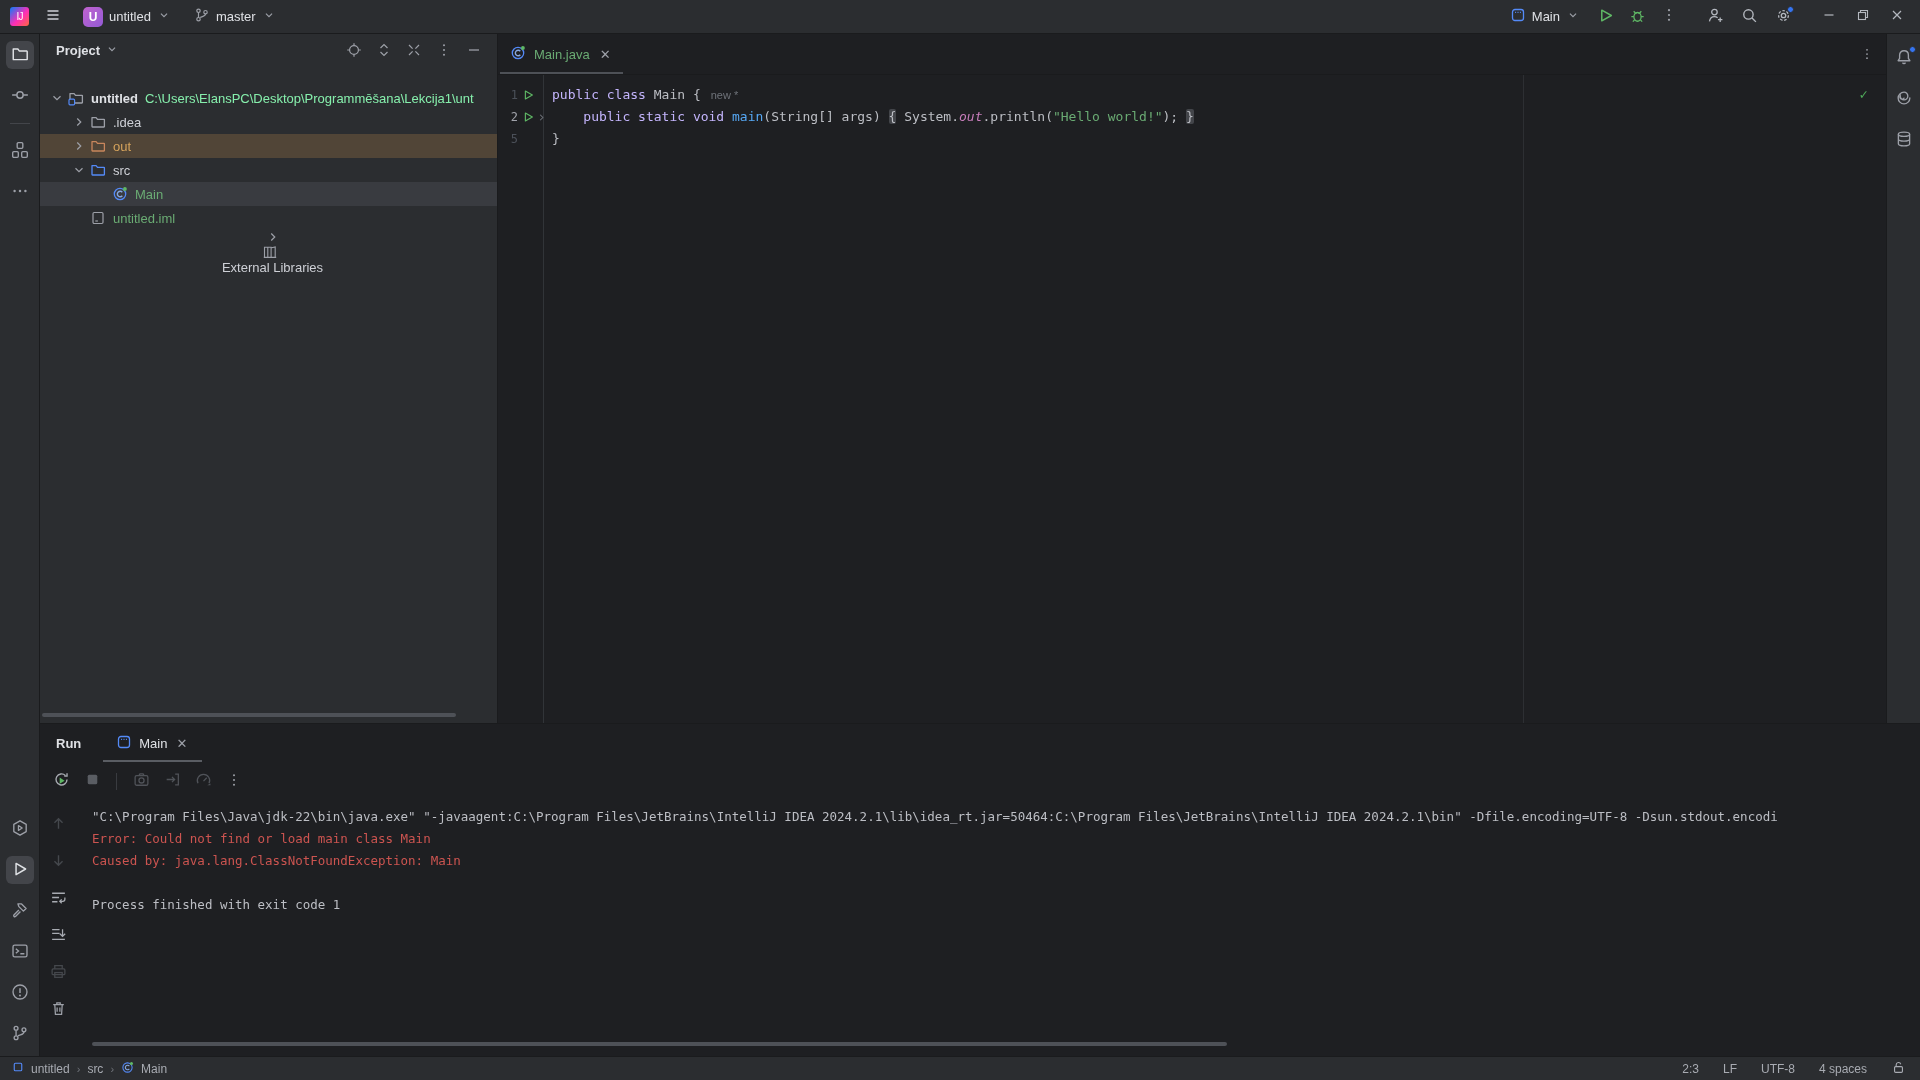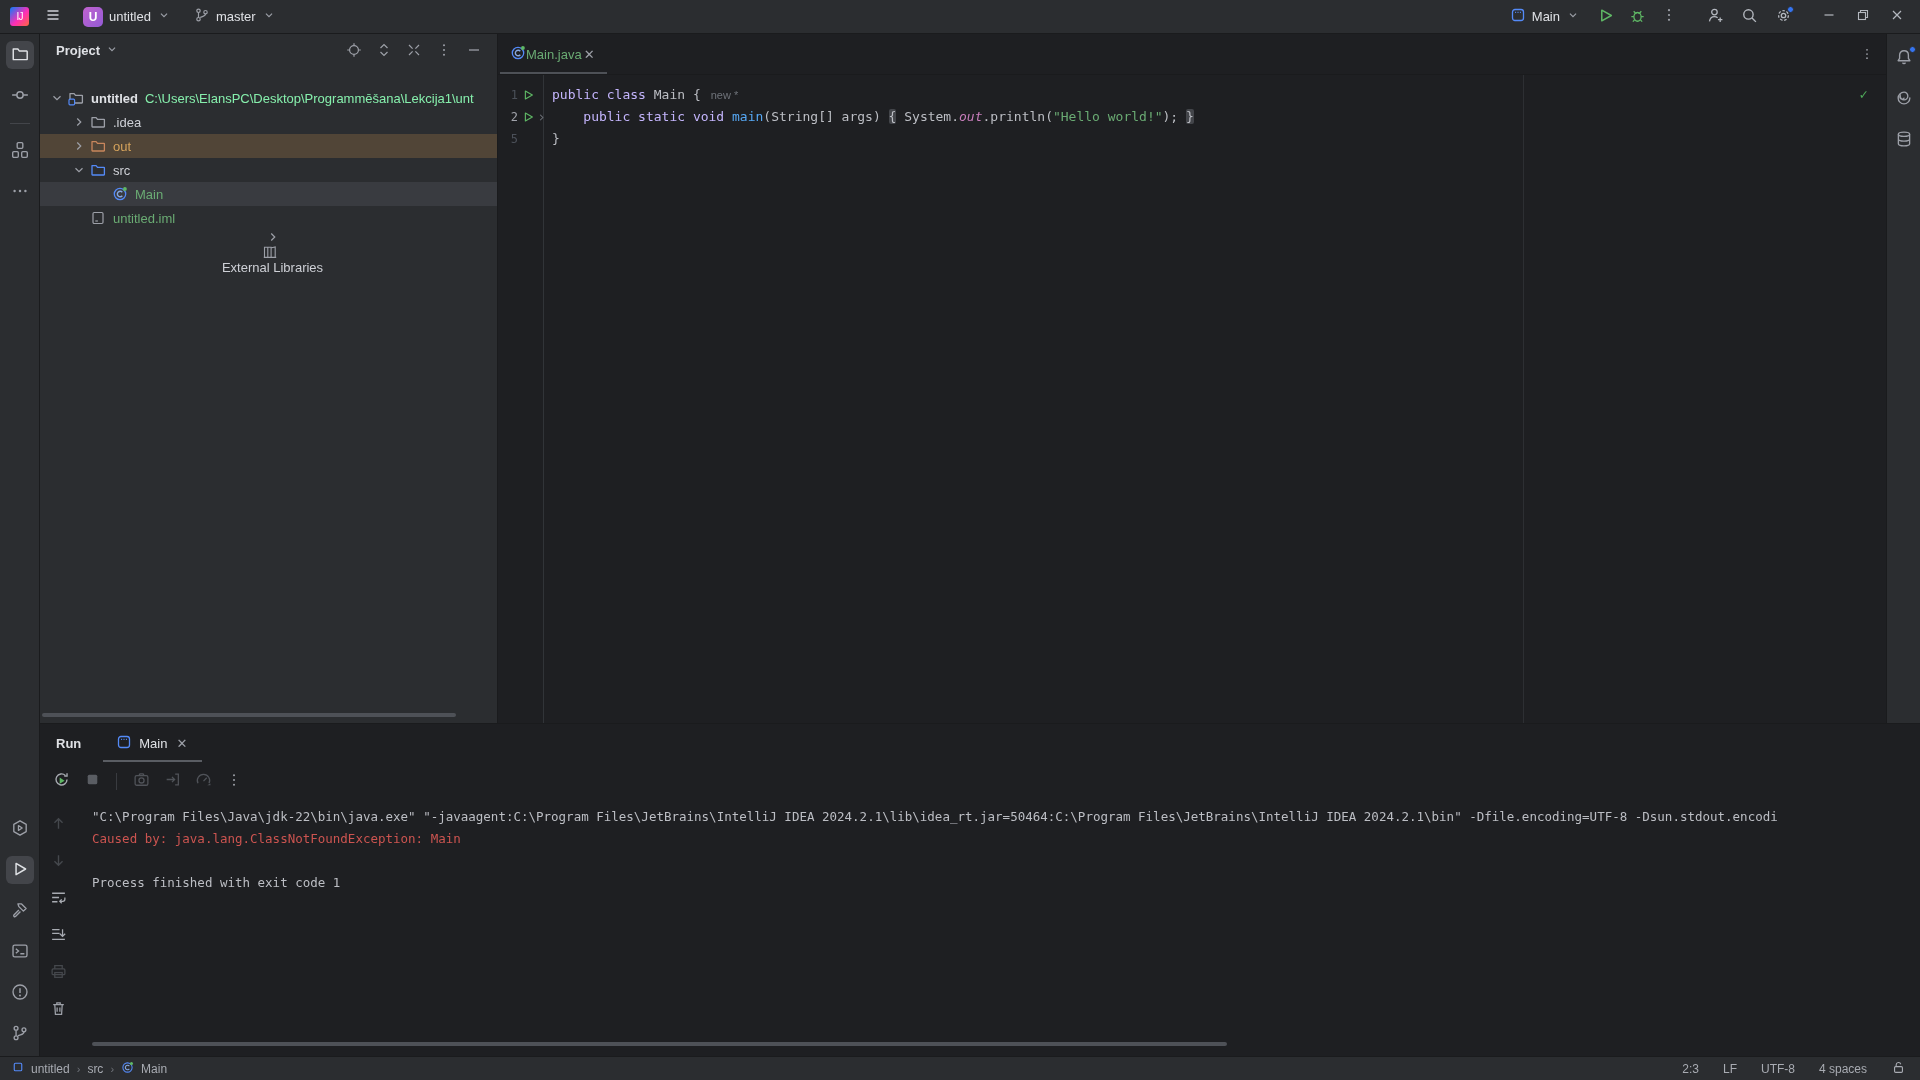--- a/index.html
+++ b/index.html
@@ -60,21 +60,21 @@
   .tree-lbl.c-added { color:#6AAB73; }
   .tree-lbl.c-exc { color:#D5A35C; }
   .tree-lbl.bold { font-weight:bold; color:#DFE1E5; }
   .tree-path { color:#86efac; margin-left:7px; }
   .proj-hscroll { position:absolute; left:2px; bottom:6px; width:414px; height:4px;
                   background:#4E5157; border-radius:2px; }
 
   
   .editor { flex:1; min-width:0; display:flex; flex-direction:column; background:#1E1F22; }
   .tabbar { height:41px; flex:none; display:flex; align-items:center; border-bottom:1px solid #1A1B1D; }
-  .ed-tab { position:relative; height:100%; display:flex; align-items:center; gap:0; padding:0 10px 0 10px; margin-left:2px; }
+  .ed-tab { position:relative; height:100%; display:flex; align-items:center; gap:8px; padding:0 10px 0 10px; margin-left:2px; }
   .ed-tab::after { content:""; position:absolute; left:0; right:0; bottom:0; height:2px; background:#4E5157; }
   .ed-tab .tab-lbl { color:#6AAB73; }
   .tab-close { color:#9DA0A8; font-size:13px; padding:0 2px; }
   .tabbar-right { margin-left:auto; padding-right:12px; }
 
   .codearea { flex:1; position:relative; padding-top:9px;
               font-family:"DejaVu Sans Mono","Liberation Mono",monospace; font-size:13px; line-height:22px; }
   .gutter-line { position:absolute; top:0; bottom:0; left:45px; width:1px; background:#313438; }
   .wrap-guide { position:absolute; top:0; bottom:0; left:1025px; width:1px; background:#2D2F33; }
   .code-line { display:flex; align-items:center; height:22px; position:relative; }
@@ -602,20 +602,21 @@
                 </svg>
               </div>
             <div class="rt-btn">
                 <svg width="17" height="17" viewBox="0 0 16 16" fill="none">
                   <path d="M3 4.3h10M6.4 4.3V2.8h3.2v1.5M4.5 4.3l.6 9.2h5.8l.6-9.2M6.7 7v4M9.3 7v4" stroke="#9DA0A8" stroke-width="1.2"></path>
                 </svg>
               </div>
           </div>
           <div class="console" id="console">
               <div class="console-line">"C:\Program Files\Java\jdk-22\bin\java.exe" "-javaagent:C:\Program Files\JetBrains\IntelliJ IDEA 2024.2.1\lib\idea_rt.jar=50464:C:\Program Files\JetBrains\IntelliJ IDEA 2024.2.1\bin" -Dfile.encoding=UTF-8 -Dsun.stdout.encodi</div>
+              <div class="console-line err">Error: Could not find or load main class Main</div>
               <div class="console-line err">Caused by: java.lang.ClassNotFoundException: Main</div>
               <div class="console-line"></div>
               <div class="console-line">Process finished with exit code 1</div>
             </div>
           <div class="console-hscroll"></div>
         </div>
       </div>
     </div>
   </div>
 

